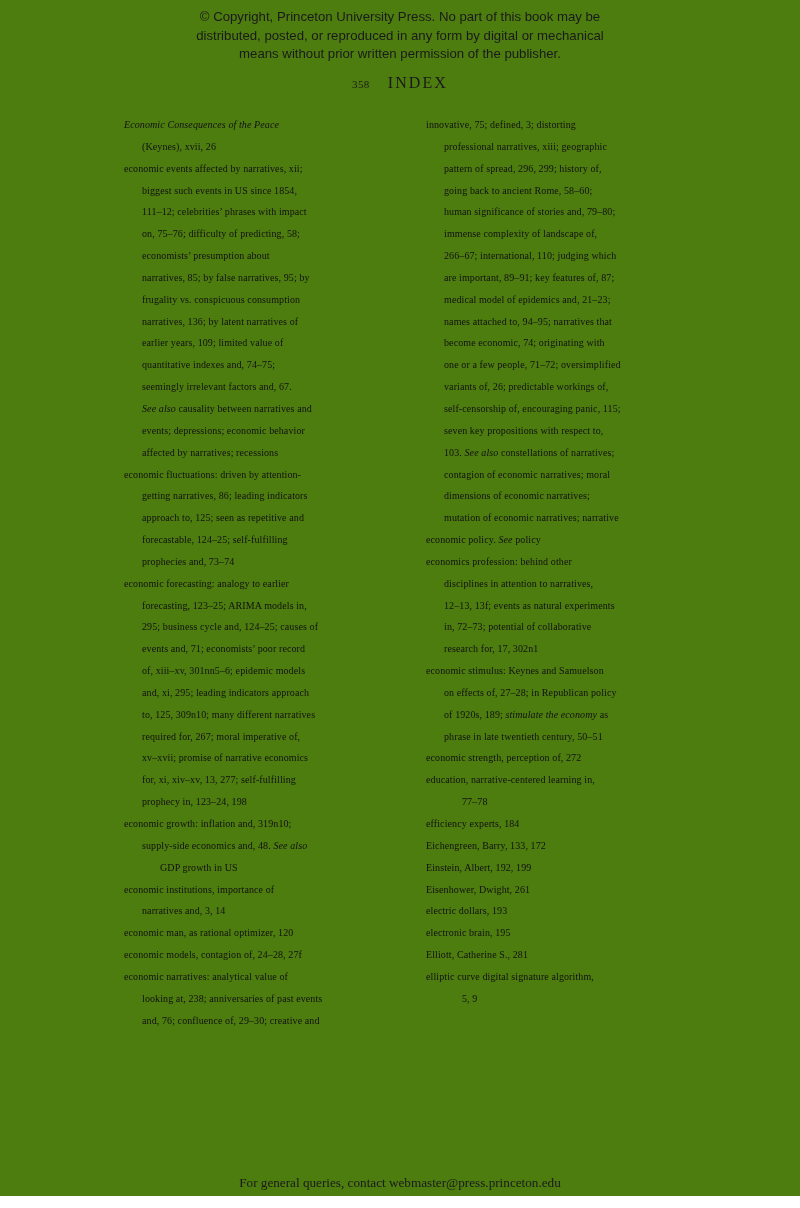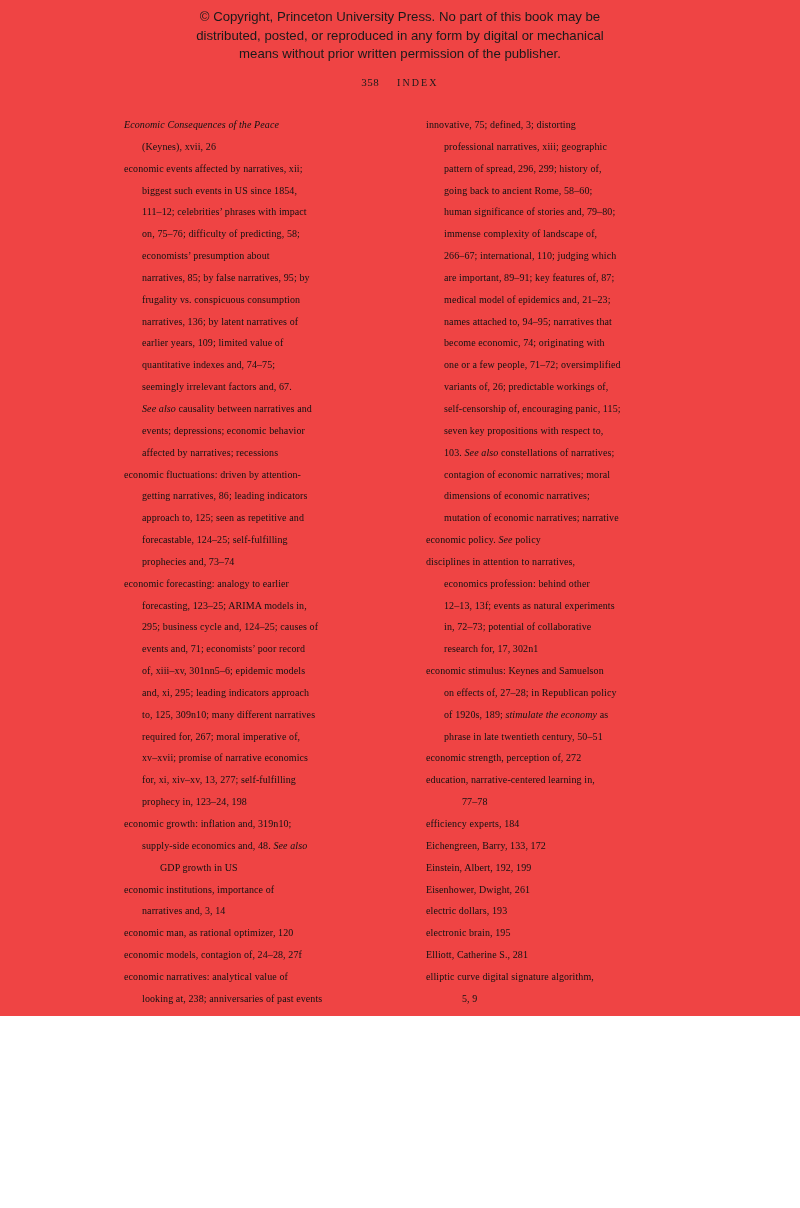--- a/index.html
+++ b/index.html
@@ -3,22 +3,22 @@
 <meta charset="utf-8">
 <style>
   html, body {
     margin: 0;
     padding: 0;
     background: #ffffff;
   }
   .page {
     position: relative;
     width: 800px;
-    height: 1016px;
-    background: #ef4444;
+    height: 1196px;
+    background: #4d7c0f;
     overflow: hidden;
     font-family: "Liberation Serif", "DejaVu Serif", serif;
     color: #111111;
   }
 
   
   .copyright {
     position: absolute;
     left: 100px;
     top: 8px;
@@ -39,21 +39,21 @@
     width: 800px;
     text-align: center;
     font-size: 13px;
     color: #1a1a1a;
   }
   .running-head .folio {
     font-size: 11px;
     letter-spacing: 0.4px;
   }
   .running-head .head-label {
-    font-size: 10px;
+    font-size: 16px;
     letter-spacing: 2.1px;
     margin-left: 18px;
   }
 
   
   .index-body {
     position: absolute;
     left: 124px;
     top: 114px;
     width: 556px;
@@ -197,22 +197,22 @@
           <span class="ln">seven key propositions with respect to,</span>
           <span class="ln">103. <i>See also</i> constellations of narratives;</span>
           <span class="ln">contagion of economic narratives; moral</span>
           <span class="ln">dimensions of economic narratives;</span>
           <span class="ln">mutation of economic narratives; narrative</span>
         </p>
         <p class="entry">
           <span class="ln">economic policy. <i>See</i> policy</span>
         </p>
         <p class="entry">
+          <span class="ln">economics profession: behind other</span>
           <span class="ln">disciplines in attention to narratives,</span>
-          <span class="ln">economics profession: behind other</span>
           <span class="ln">12–13, 13f; events as natural experiments</span>
           <span class="ln">in, 72–73; potential of collaborative</span>
           <span class="ln">research for, 17, 302n1</span>
         </p>
         <p class="entry">
           <span class="ln">economic stimulus: Keynes and Samuelson</span>
           <span class="ln">on effects of, 27–28; in Republican policy</span>
           <span class="ln">of 1920s, 189; <i>stimulate the economy</i> as</span>
           <span class="ln">phrase in late twentieth century, 50–51</span>
         </p>

